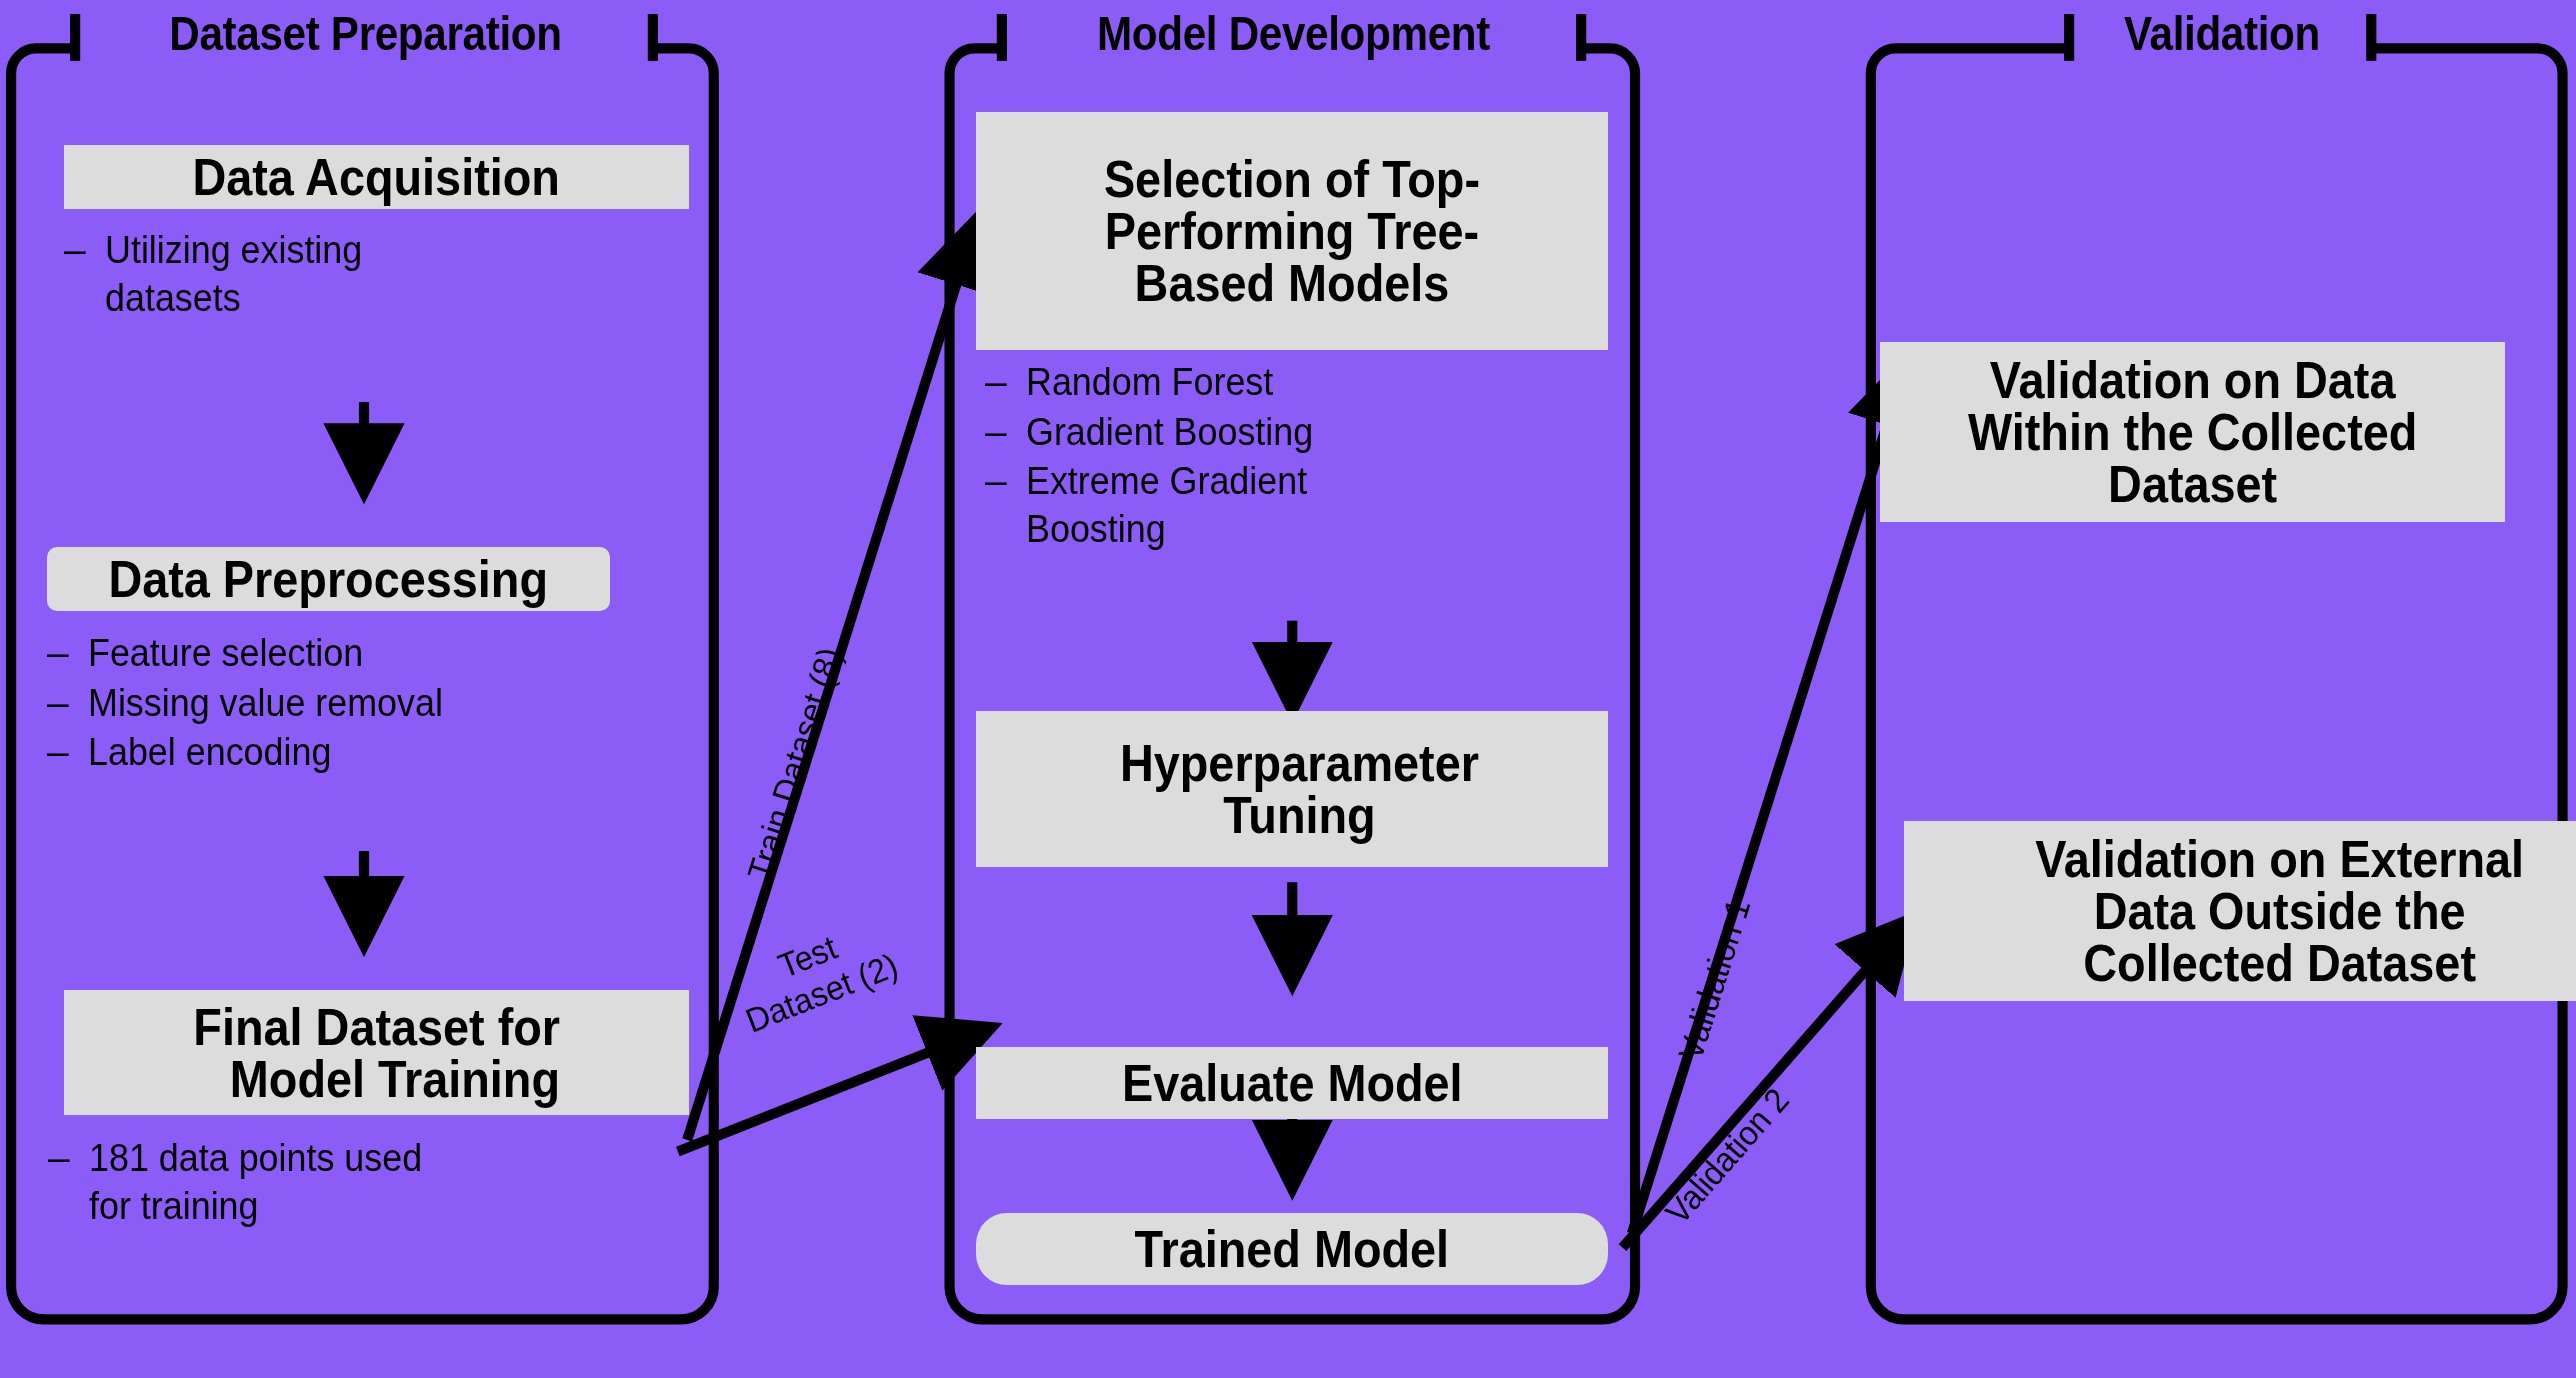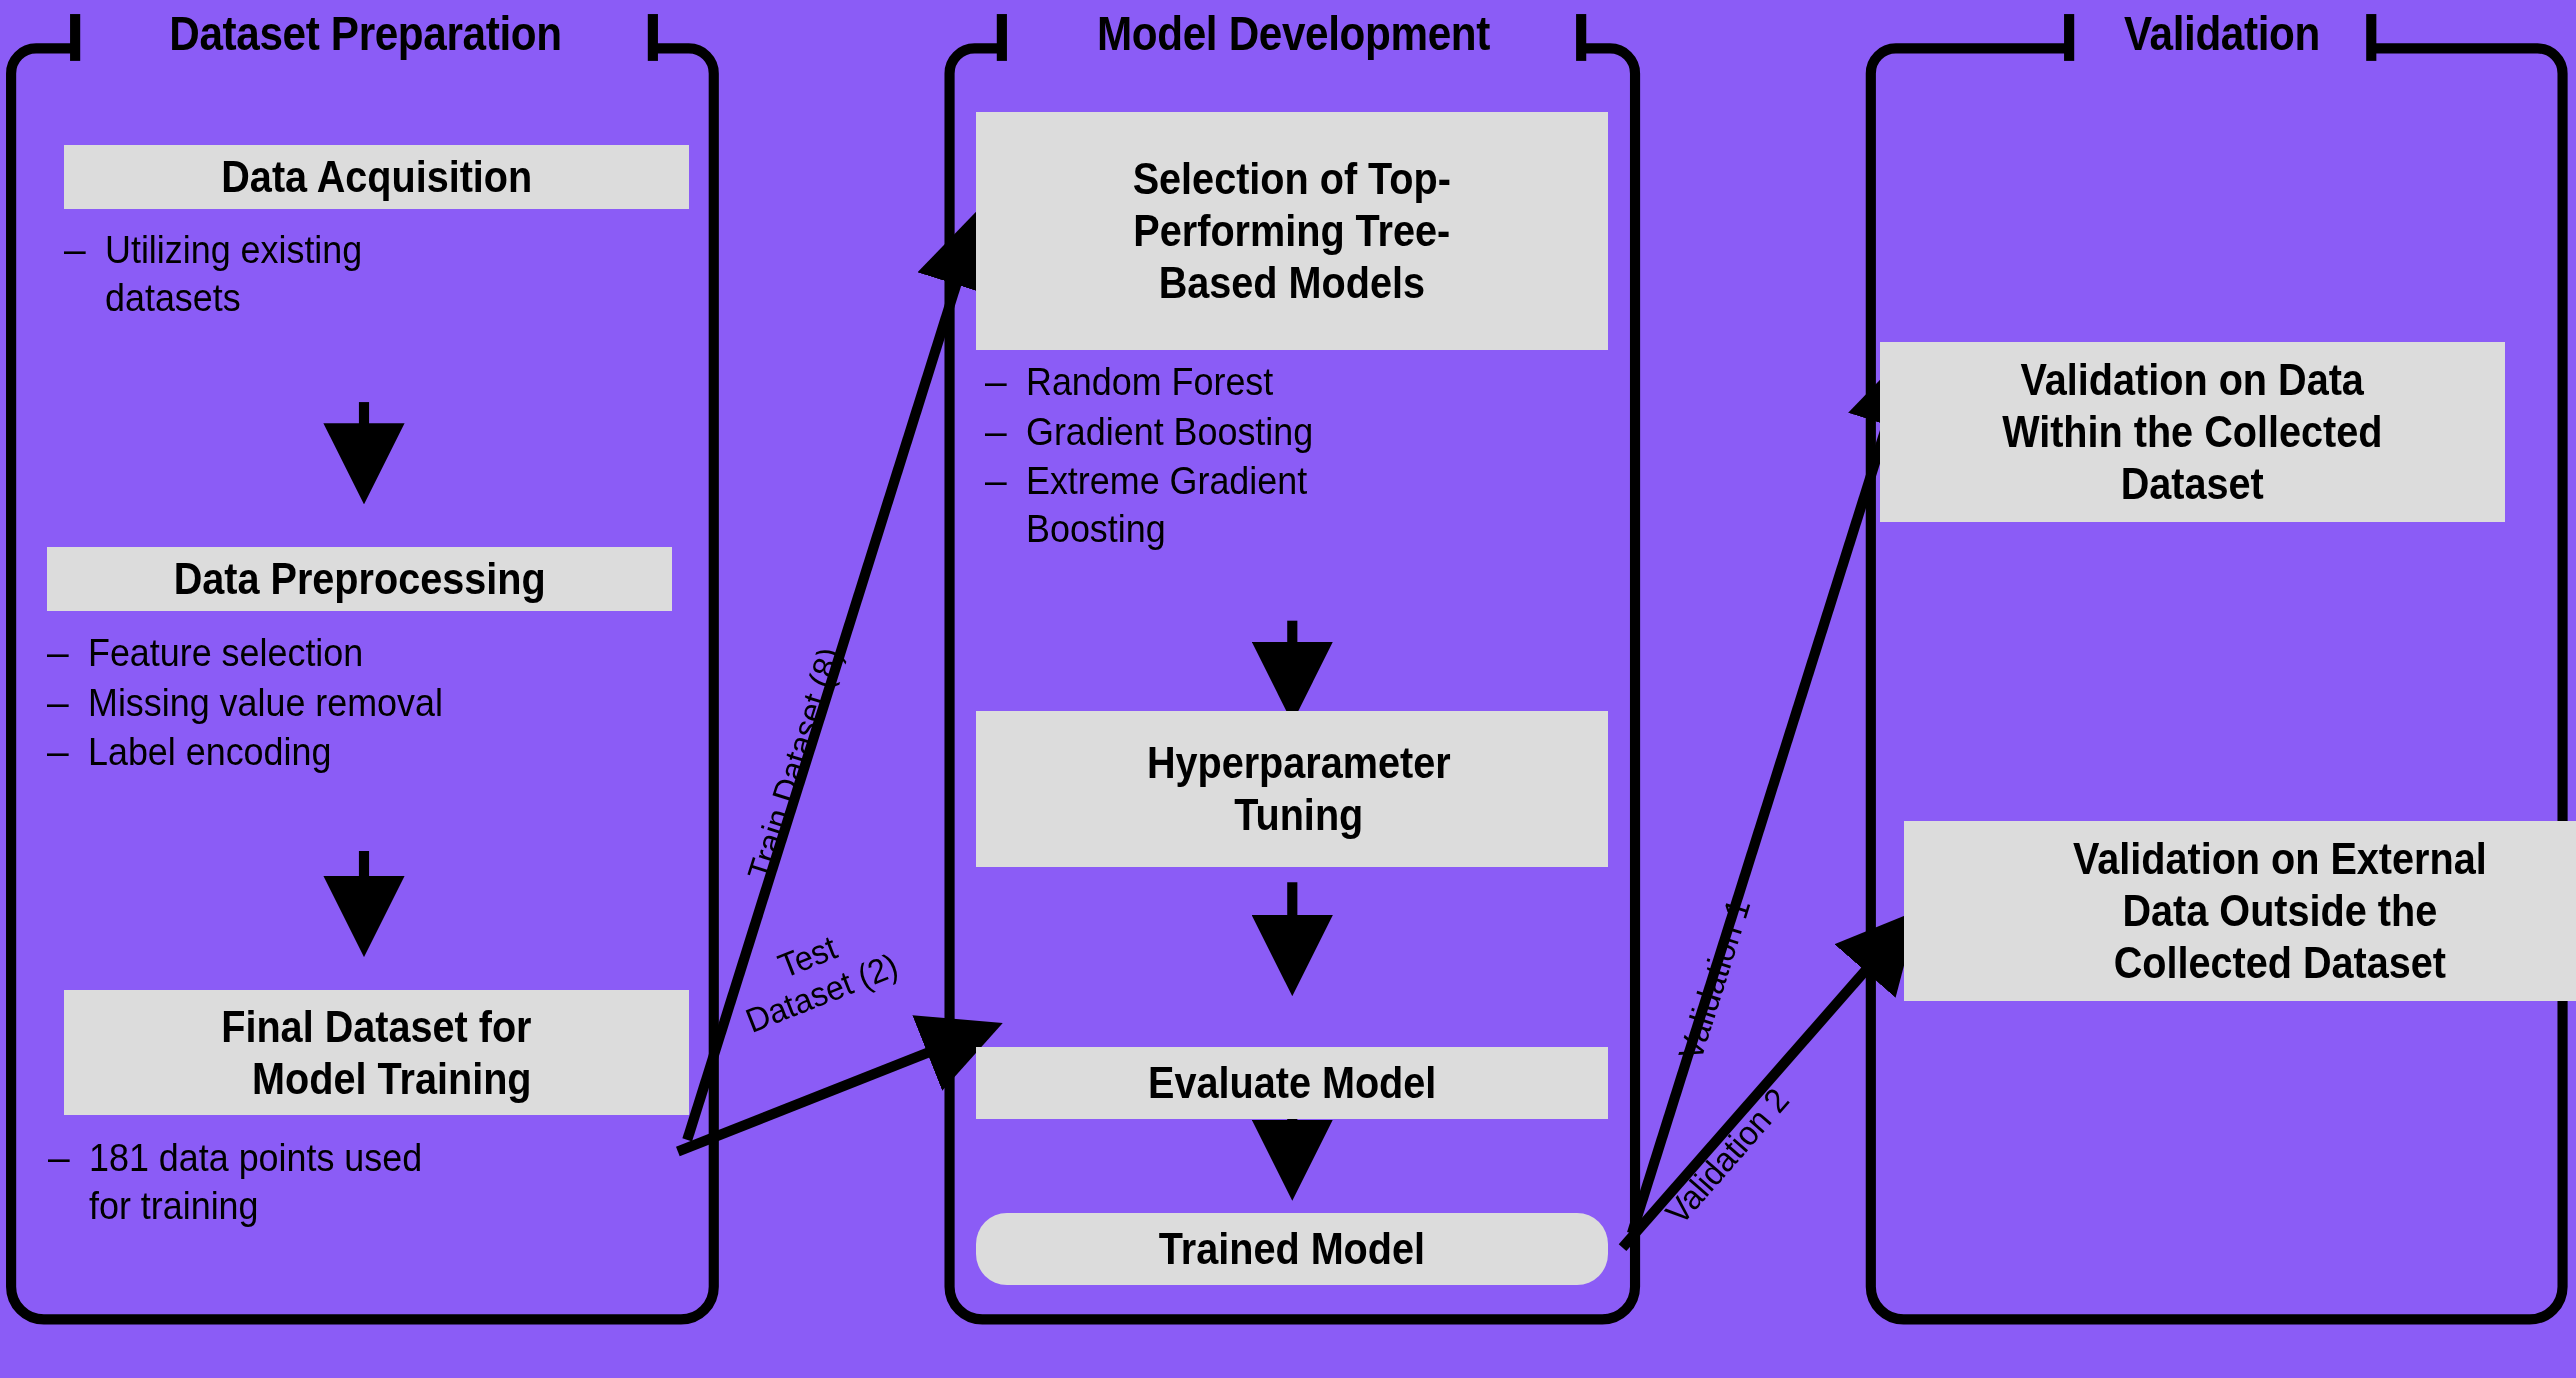--- a/index.html
+++ b/index.html
@@ -25,21 +25,21 @@
     transform:scaleX(0.88);
     transform-origin:center center;
   }
 
   
   .gbox{
     position:absolute;
     background:#dcdcdc;
     color:#000;
     font-weight:bold;
-    font-size:44px;
+    font-size:52px;
     line-height:52px;
     display:flex;
     align-items:center;
     justify-content:center;
     text-align:center;
     box-sizing:border-box;
     padding:7.8px 11px;
   }
   .gbox span{display:block;transform:scaleX(0.9);transform-origin:center center;}
 
@@ -118,21 +118,21 @@
     <span>Data Acquisition</span>
   </div>
   <div class="blist" style="left:64px;top:226px;width:617px;">
     <div class="bitem">
       <div class="dash">–</div>
       <div class="btxt" style="white-space:pre-line;">Utilizing  existing
 datasets</div>
     </div>
   </div>
 
-  <div class="gbox" style="left:47px;top:547px;width:625px;height:64px;">
+  <div class="gbox" style="left:47px;top:547px;width:563px;height:64px;border-radius:10px;">
     <span>Data Preprocessing</span>
   </div>
   <div class="blist" style="left:47px;top:629px;width:648px;">
     <div class="bitem">
       <div class="dash">–</div>
       <div class="btxt">Feature selection</div>
     </div>
     <div class="bitem">
       <div class="dash">–</div>
       <div class="btxt">Missing value removal</div>

